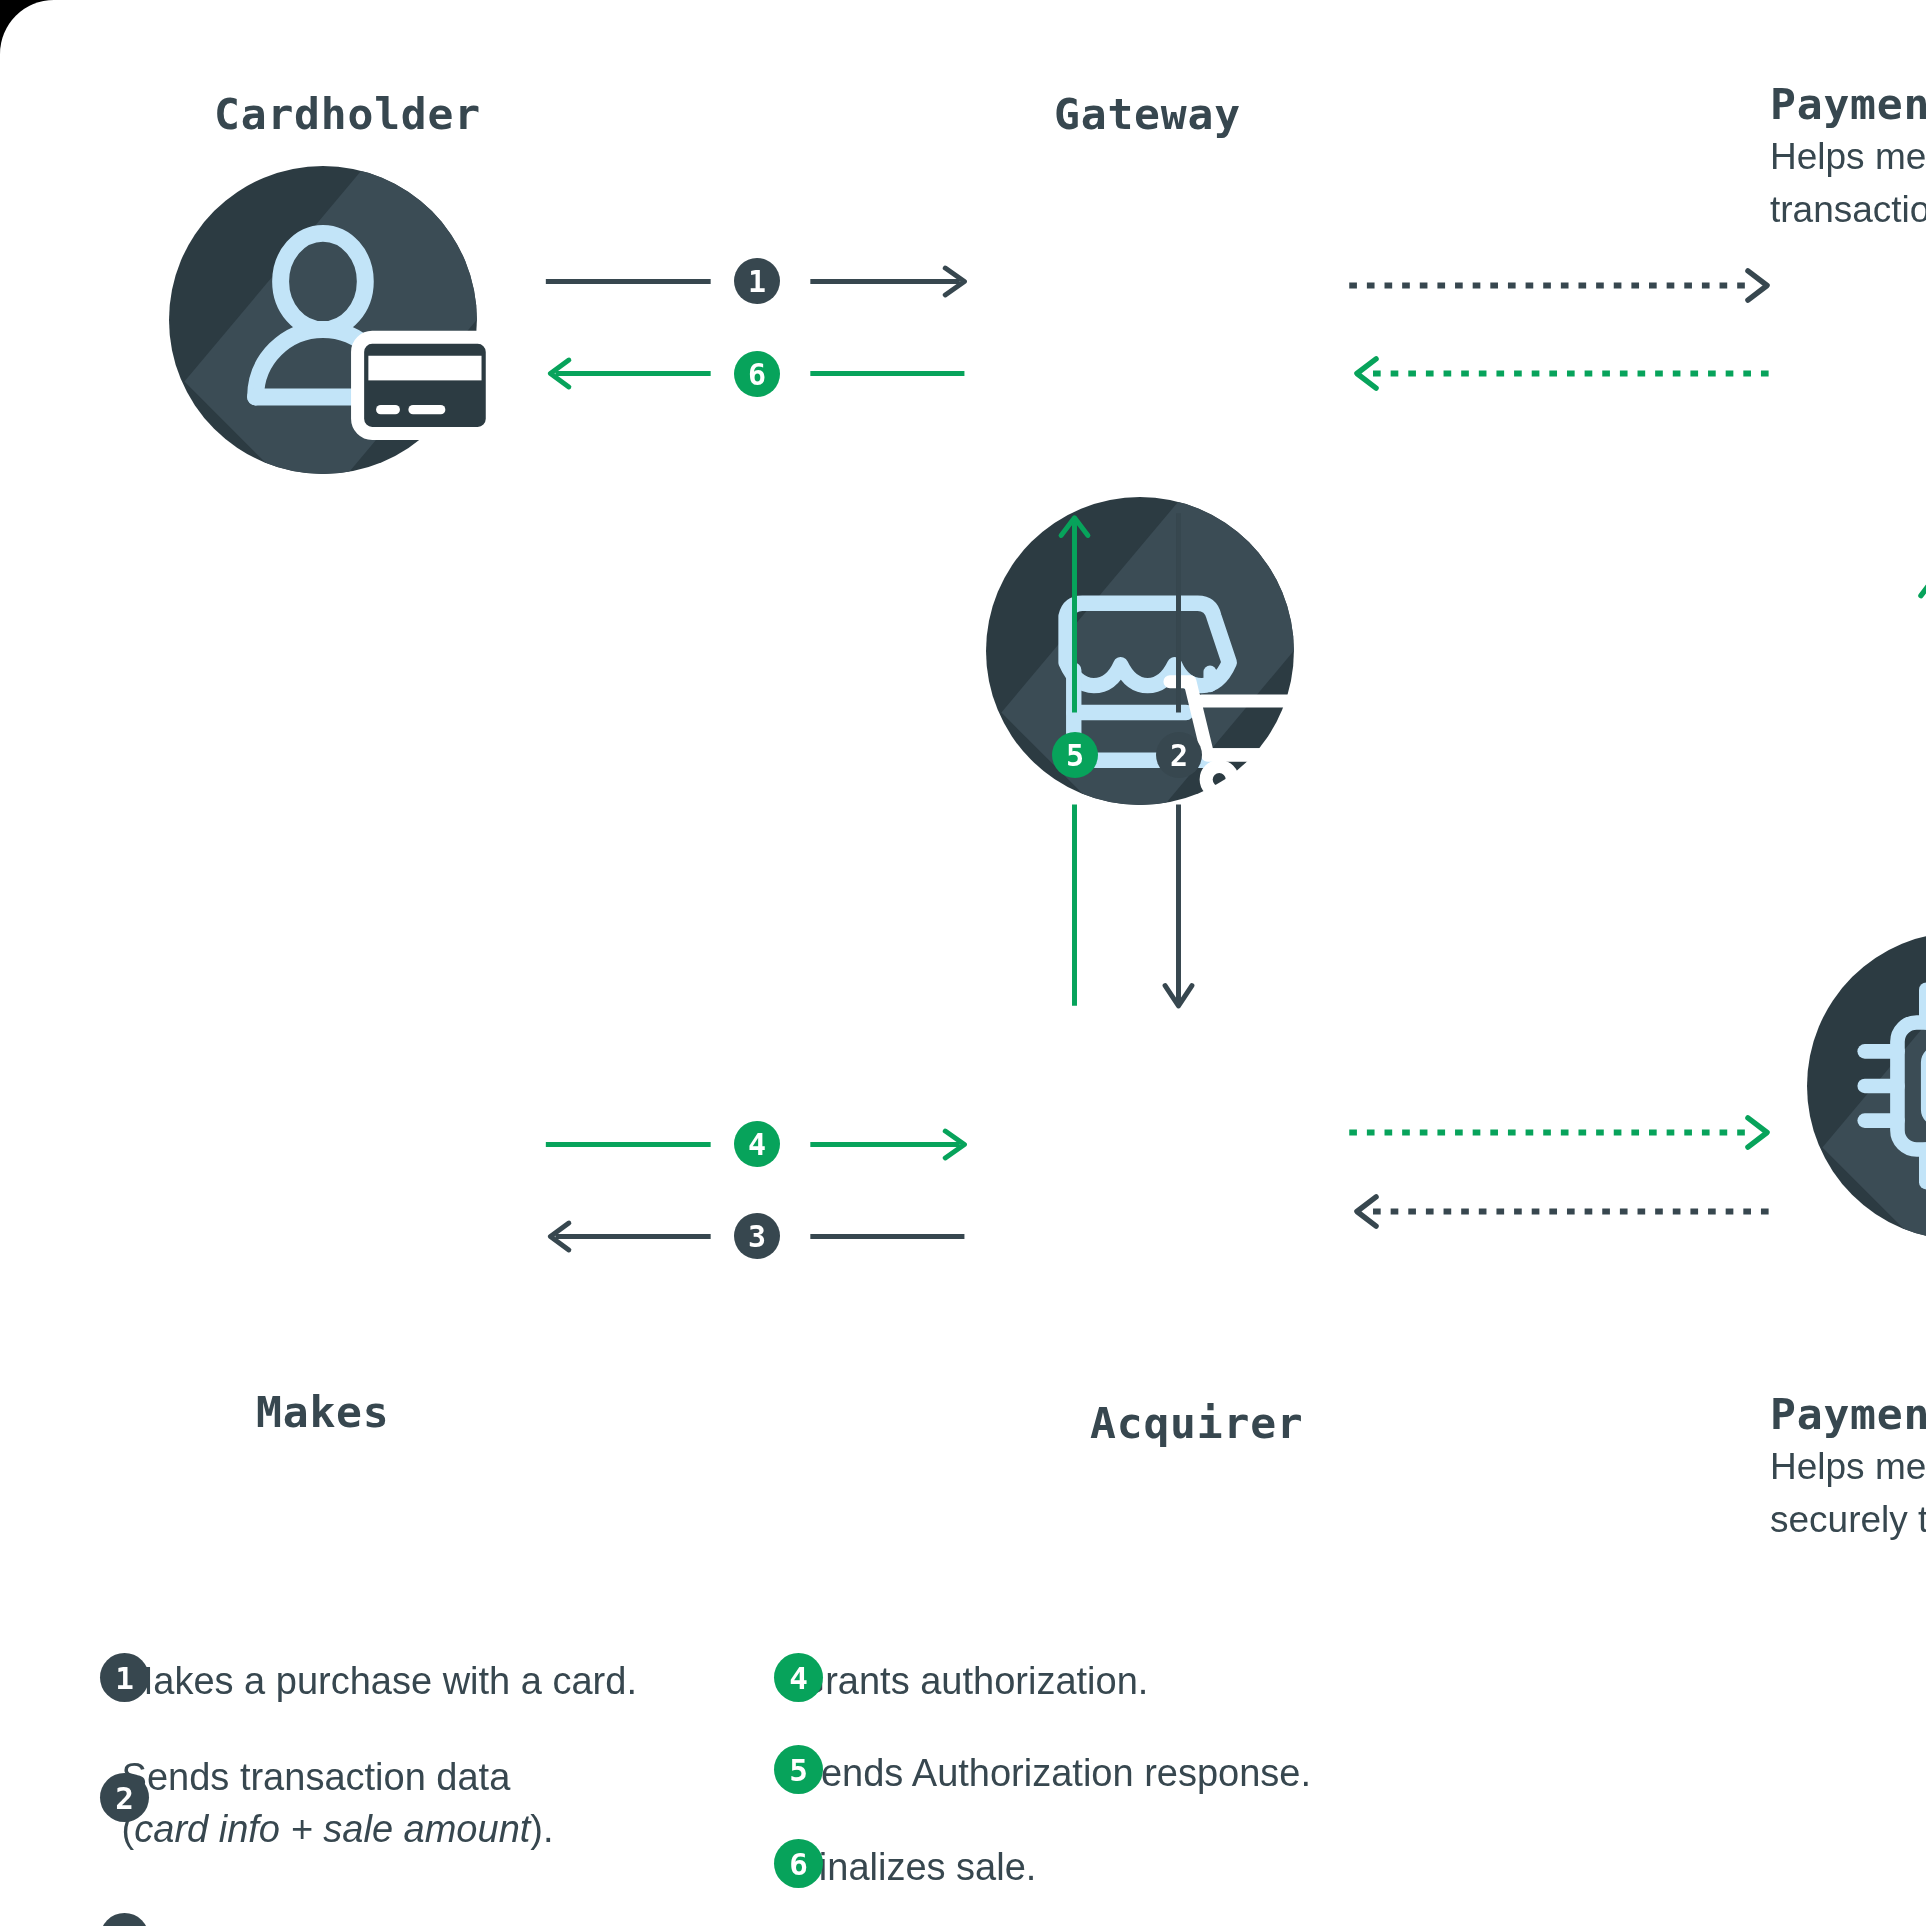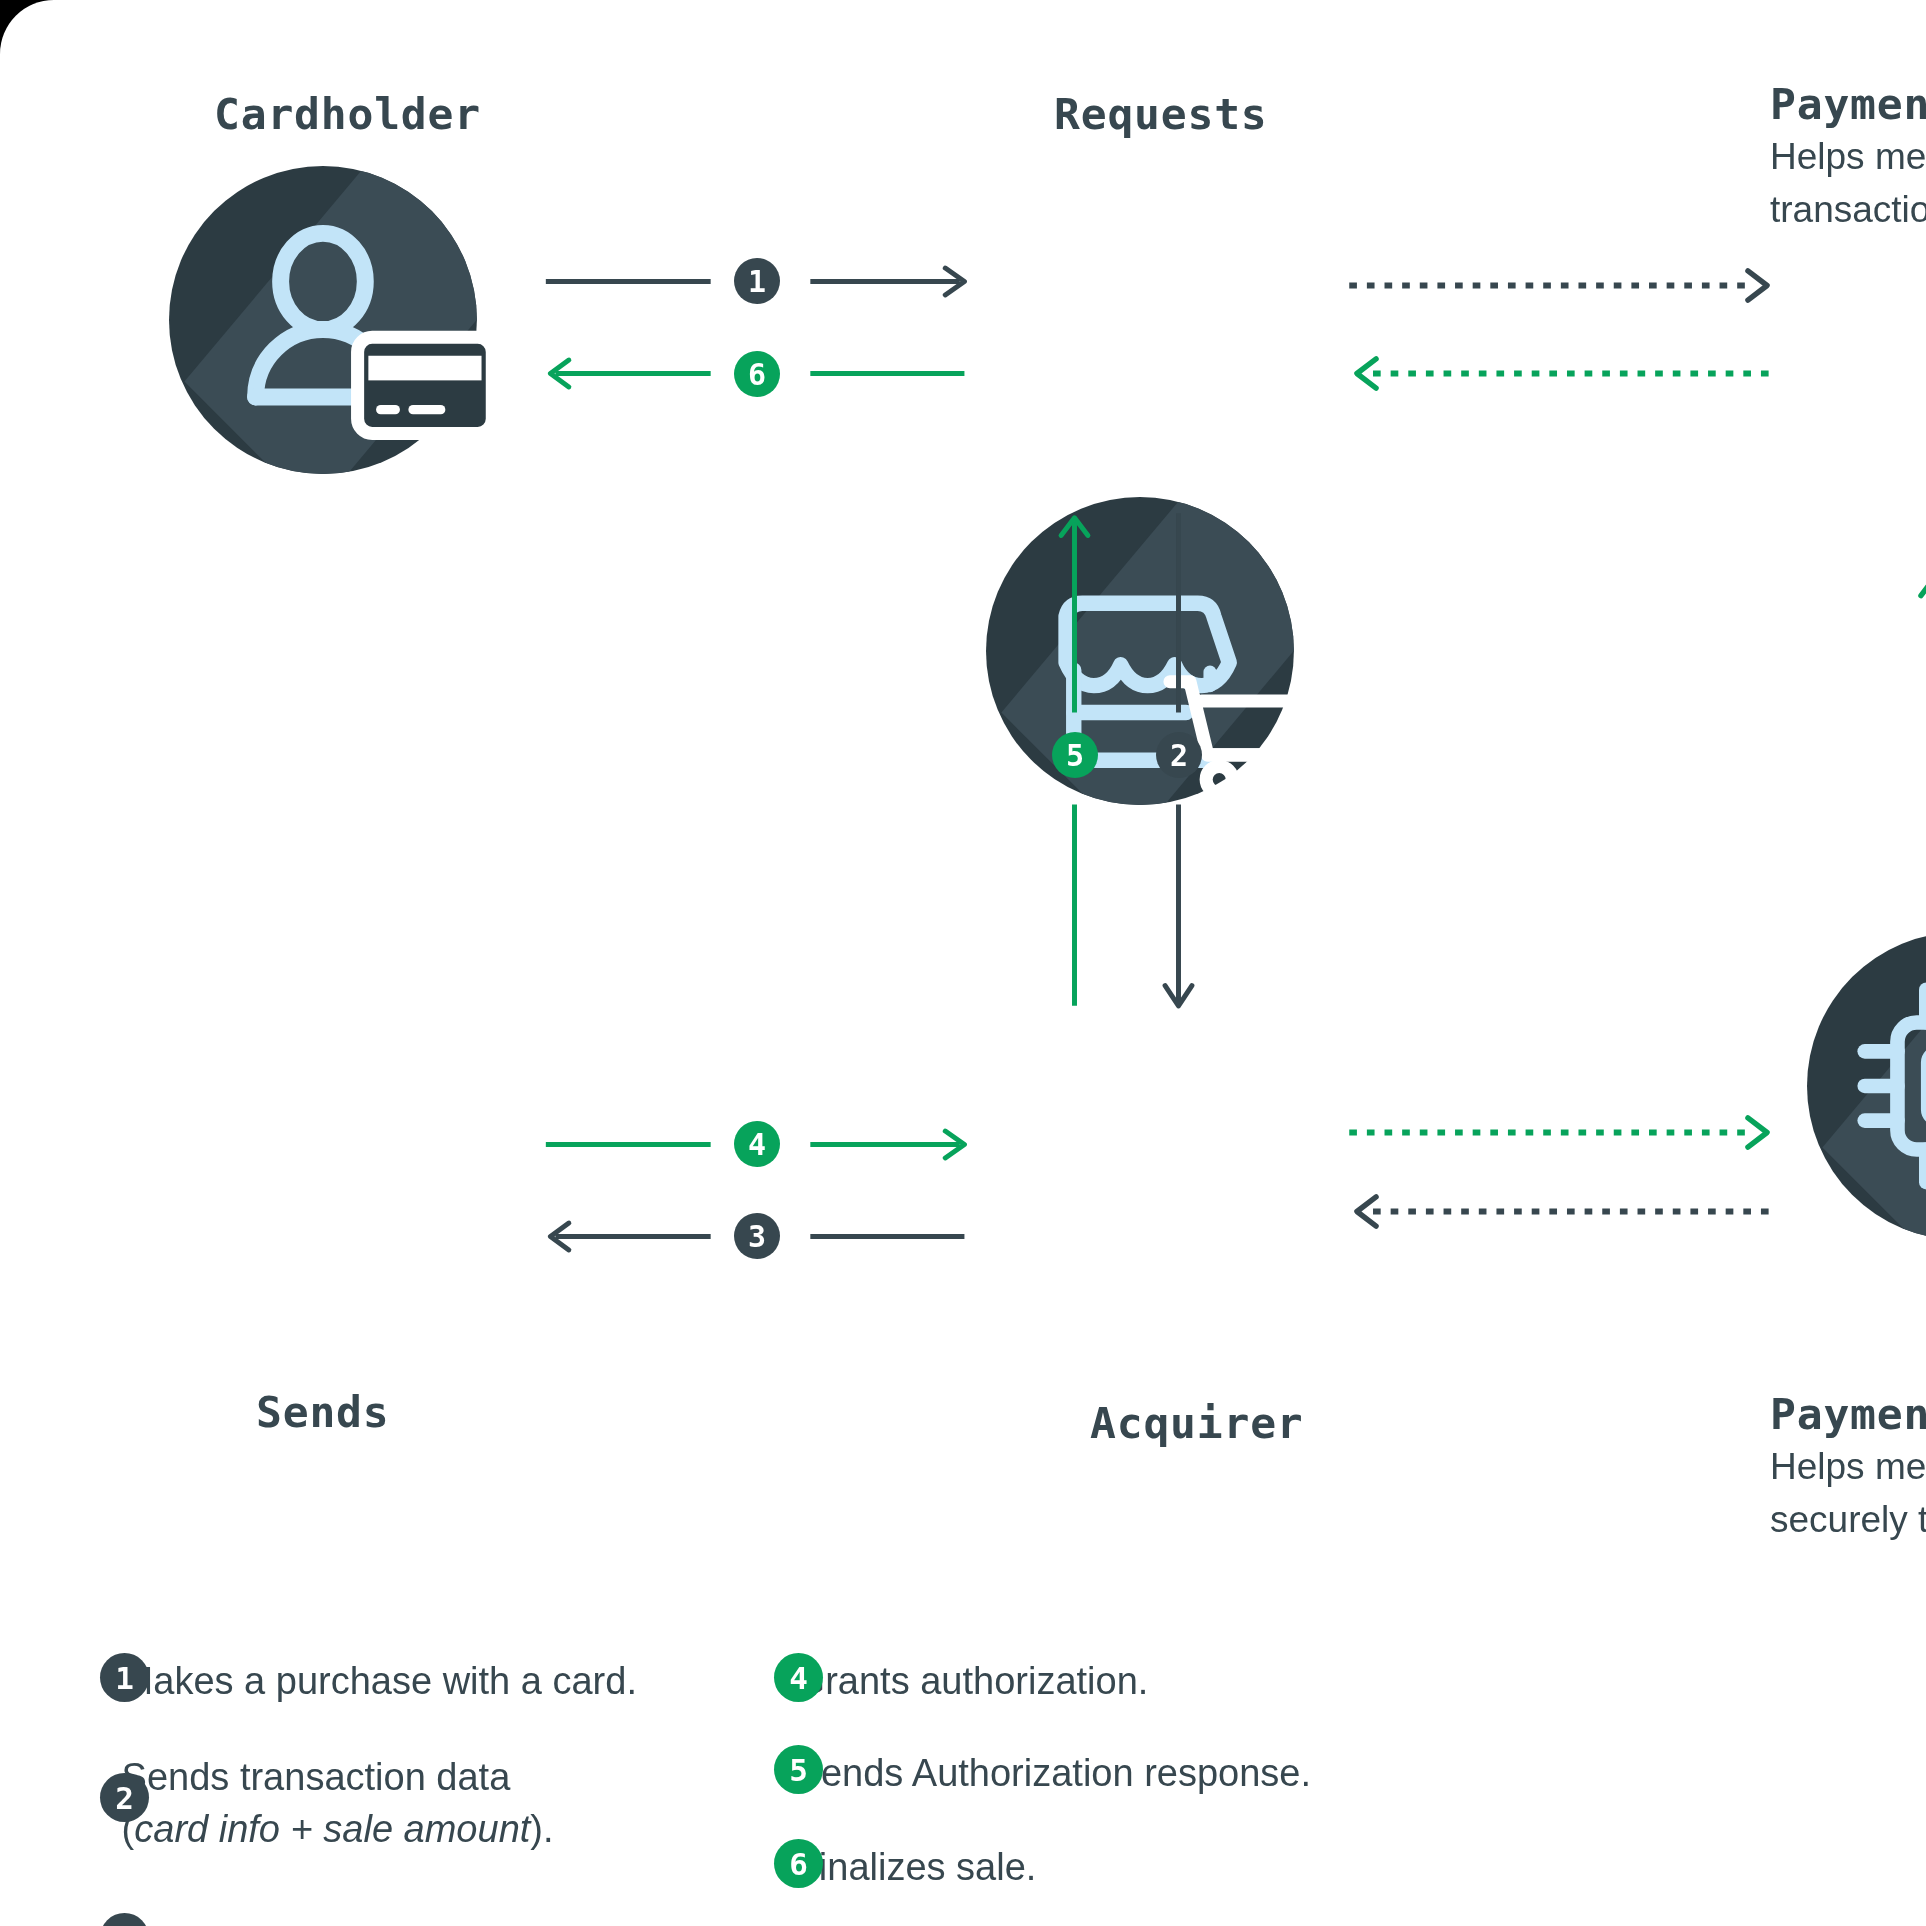--- a/index.html
+++ b/index.html
@@ -38,21 +38,21 @@
   }
   .legend-text i{font-style:italic;}
 </style>
 </head>
 <body>
 
 <div id="card">
 
   <div class="node-title" style="left:214px;top:89px;text-align:center;">Cardholder</div>
 
-  <div class="node-title" style="left:1054px;top:89px;">Requests</div>
+  <div class="node-title" style="left:1054px;top:89px;">Gateway</div>
 
   <div class="node-title" style="left:1770px;top:79px;">Payment Processor</div>
   <div class="node-desc" style="left:1770px;top:131px;">Helps merchant process
 transaction data.</div>
 
   <div class="node disc" style="left:169px;top:166px;">
     <svg viewBox="0 0 860 860">
       <defs>
           <clipPath id="clipCH">
             <circle cx="400" cy="400" r="400"></circle>
@@ -200,21 +200,21 @@
   <svg class="arrowsvg" style="left:1348px;top:1121px;width:428px;height:23px;" viewBox="0 0 1110 60" width="428" height="23">
     <line x1="0" y1="30" x2="1048" y2="30" stroke="#07a35b" stroke-width="16" stroke-dasharray="20 26"></line>
     <polyline points="1040,-8 1090,30 1040,68" fill="none" stroke="#07a35b" stroke-width="14" stroke-linecap="round" stroke-linejoin="round"></polyline>
   </svg>
 
   <svg class="arrowsvg" style="left:1348px;top:1200px;width:428px;height:23px;" viewBox="0 0 1110 60" width="428" height="23">
     <line x1="62" y1="30" x2="1110" y2="30" stroke="#37474f" stroke-width="16" stroke-dasharray="20 26"></line>
     <polyline points="70,-8 20,30 70,68" fill="none" stroke="#37474f" stroke-width="14" stroke-linecap="round" stroke-linejoin="round"></polyline>
   </svg>
 
-  <div class="node-title" style="left:256px;top:1387px;">Sends</div>
+  <div class="node-title" style="left:256px;top:1387px;">Makes</div>
 
   <div class="node-title" style="left:1090px;top:1398px;">Acquirer</div>
 
   <div class="node-title" style="left:1770px;top:1389px;">Payment Gateway</div>
   <div class="node-desc" style="left:1770px;top:1441px;">Helps merchant
 securely transmit data.</div>
 
   <div class="legend-row" style="left:100px;top:1653px;">
     <div class="badge legend navy">1</div>
     <div class="legend-text">Makes a purchase with a card.</div>

